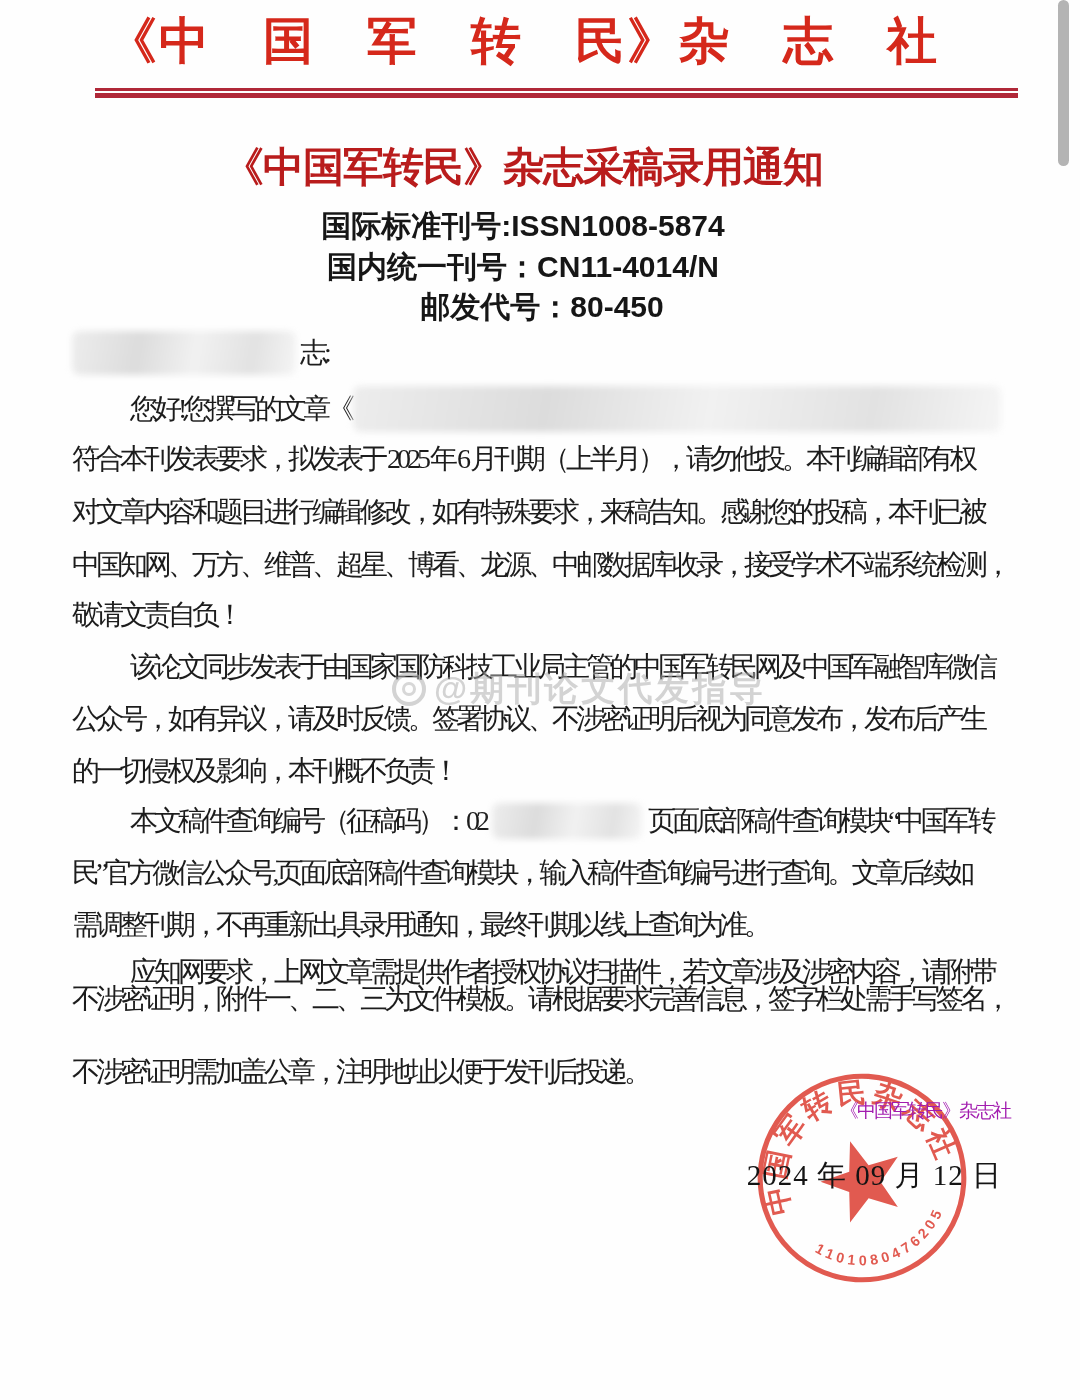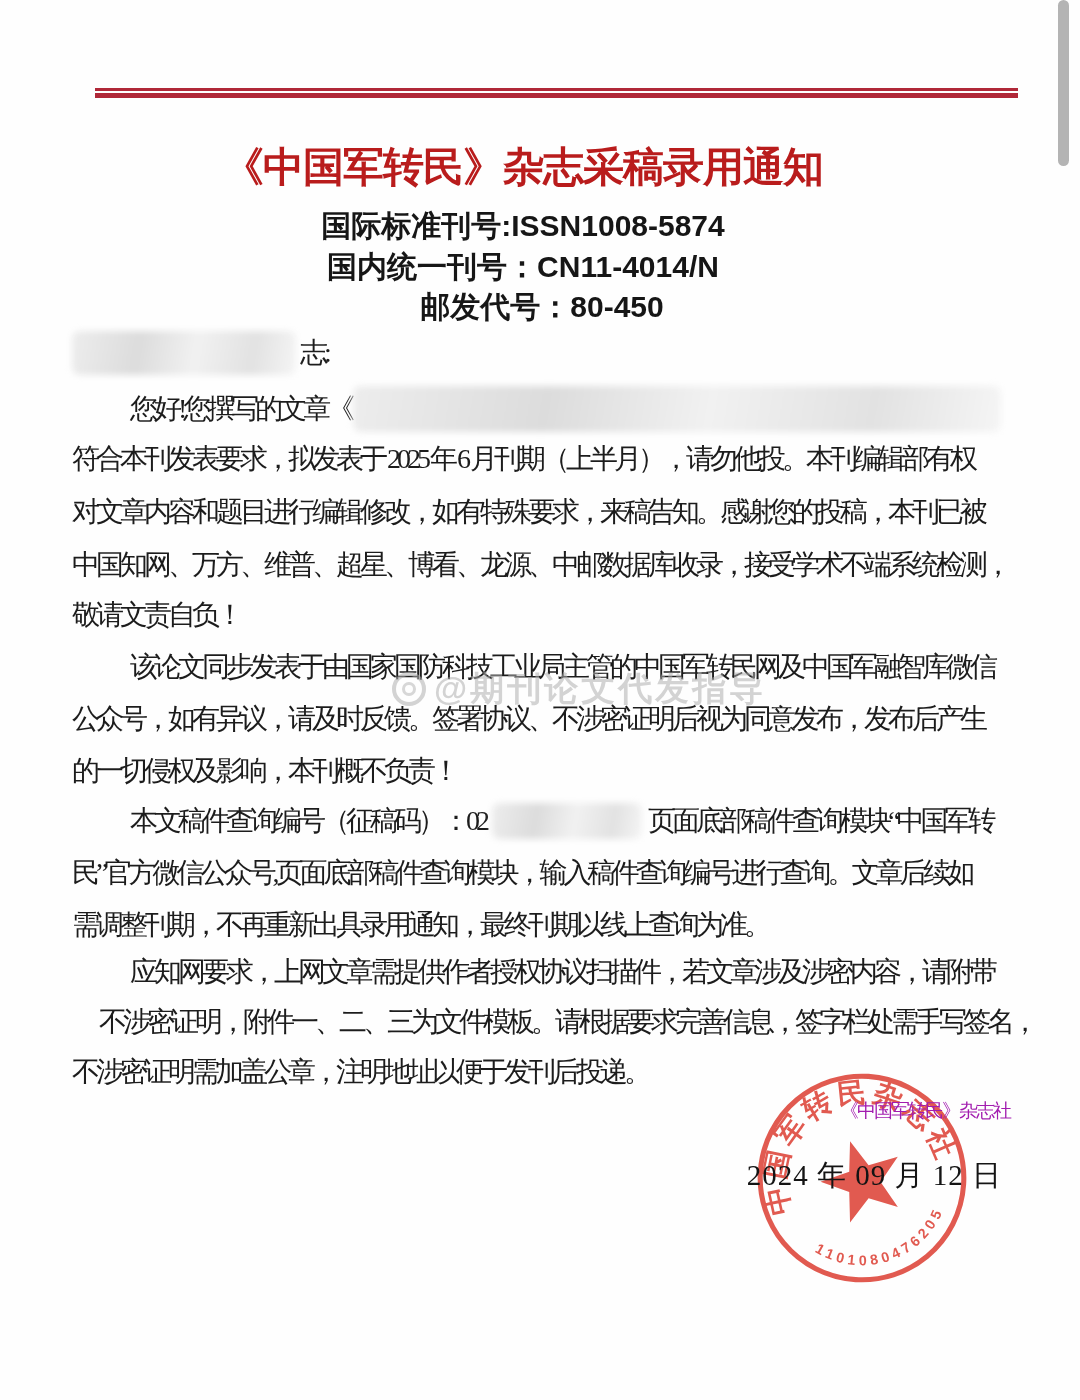--- a/index.html
+++ b/index.html
@@ -49,20 +49,21 @@
         transform:rotate(-18deg);opacity:0.84;mix-blend-mode:multiply;}
   
   .scroll-thumb{position:absolute;top:0;left:1058px;width:11px;height:166px;
         background:#b4b4b4;border-radius:6px;}
 </style>
 </head>
 <body>
 
 <div id="page">
 
+  <div class="org-name">《中　国　军　转　民》杂　志　社</div>
   <div class="rule rule-thin"></div>
   <div class="rule rule-thick"></div>
 
   <div class="notice-title">《中国军转民》杂志采稿录用通知</div>
   <div class="meta-line meta-issn">国际标准刊号:ISSN1008-5874</div>
   <div class="meta-line meta-cn">国内统一刊号：CN11-4014/N</div>
   <div class="meta-line meta-postal">邮发代号：80-450</div>
 
   <div class="bline" style="top:331px;">
     <span class="redact redact-name"></span>
@@ -89,21 +90,21 @@
 
   <div class="bline indent" style="top:802px;">
     <span>本文稿件查询编号（征稿码）：02</span>
     <span class="redact redact-code"></span>
     <span>页面底部稿件查询模块“中国军转</span>
   </div>
   <div class="bline" style="top:854px;">民”官方微信公众号,页面底部稿件查询模块，输入稿件查询编号进行查询。文章后续如</div>
   <div class="bline" style="top:906px;">需调整刊期，不再重新出具录用通知，最终刊期以线上查询为准。</div>
 
   <div class="bline indent" style="top:953px;">应知网要求，上网文章需提供作者授权协议扫描件，若文章涉及涉密内容，请附带</div>
-  <div class="bline" style="top:1003px;margin-left:27px;">不涉密证明，附件一、二、三为文件模板。请根据要求完善信息，签字栏处需手写签名，</div>
+  <div class="bline" style="top:980px;">不涉密证明，附件一、二、三为文件模板。请根据要求完善信息，签字栏处需手写签名，</div>
   <div class="bline" style="top:1053px;">不涉密证明需加盖公章，注明地址以便于发刊后投递。</div>
 
   <svg class="seal" viewBox="0 0 220 220">
     <defs>
       <path id="sealTopArc" d="M 39.4,140 A 76,76 0 1 1 180.6,140"></path>
       <path id="sealBotArc" d="M 34,150 A 86,86 0 0 0 186,150"></path>
     </defs>
     <circle cx="110" cy="110" r="100" fill="none" stroke="#dd3a2e" stroke-width="5"></circle>
     <text fill="#dd3a2e" font-size="28" font-weight="bold" letter-spacing="4" font-family="Liberation Sans, DejaVu Sans, sans-serif">
       <textPath href="#sealTopArc" startOffset="50%" text-anchor="middle">中国军转民杂志社</textPath>

